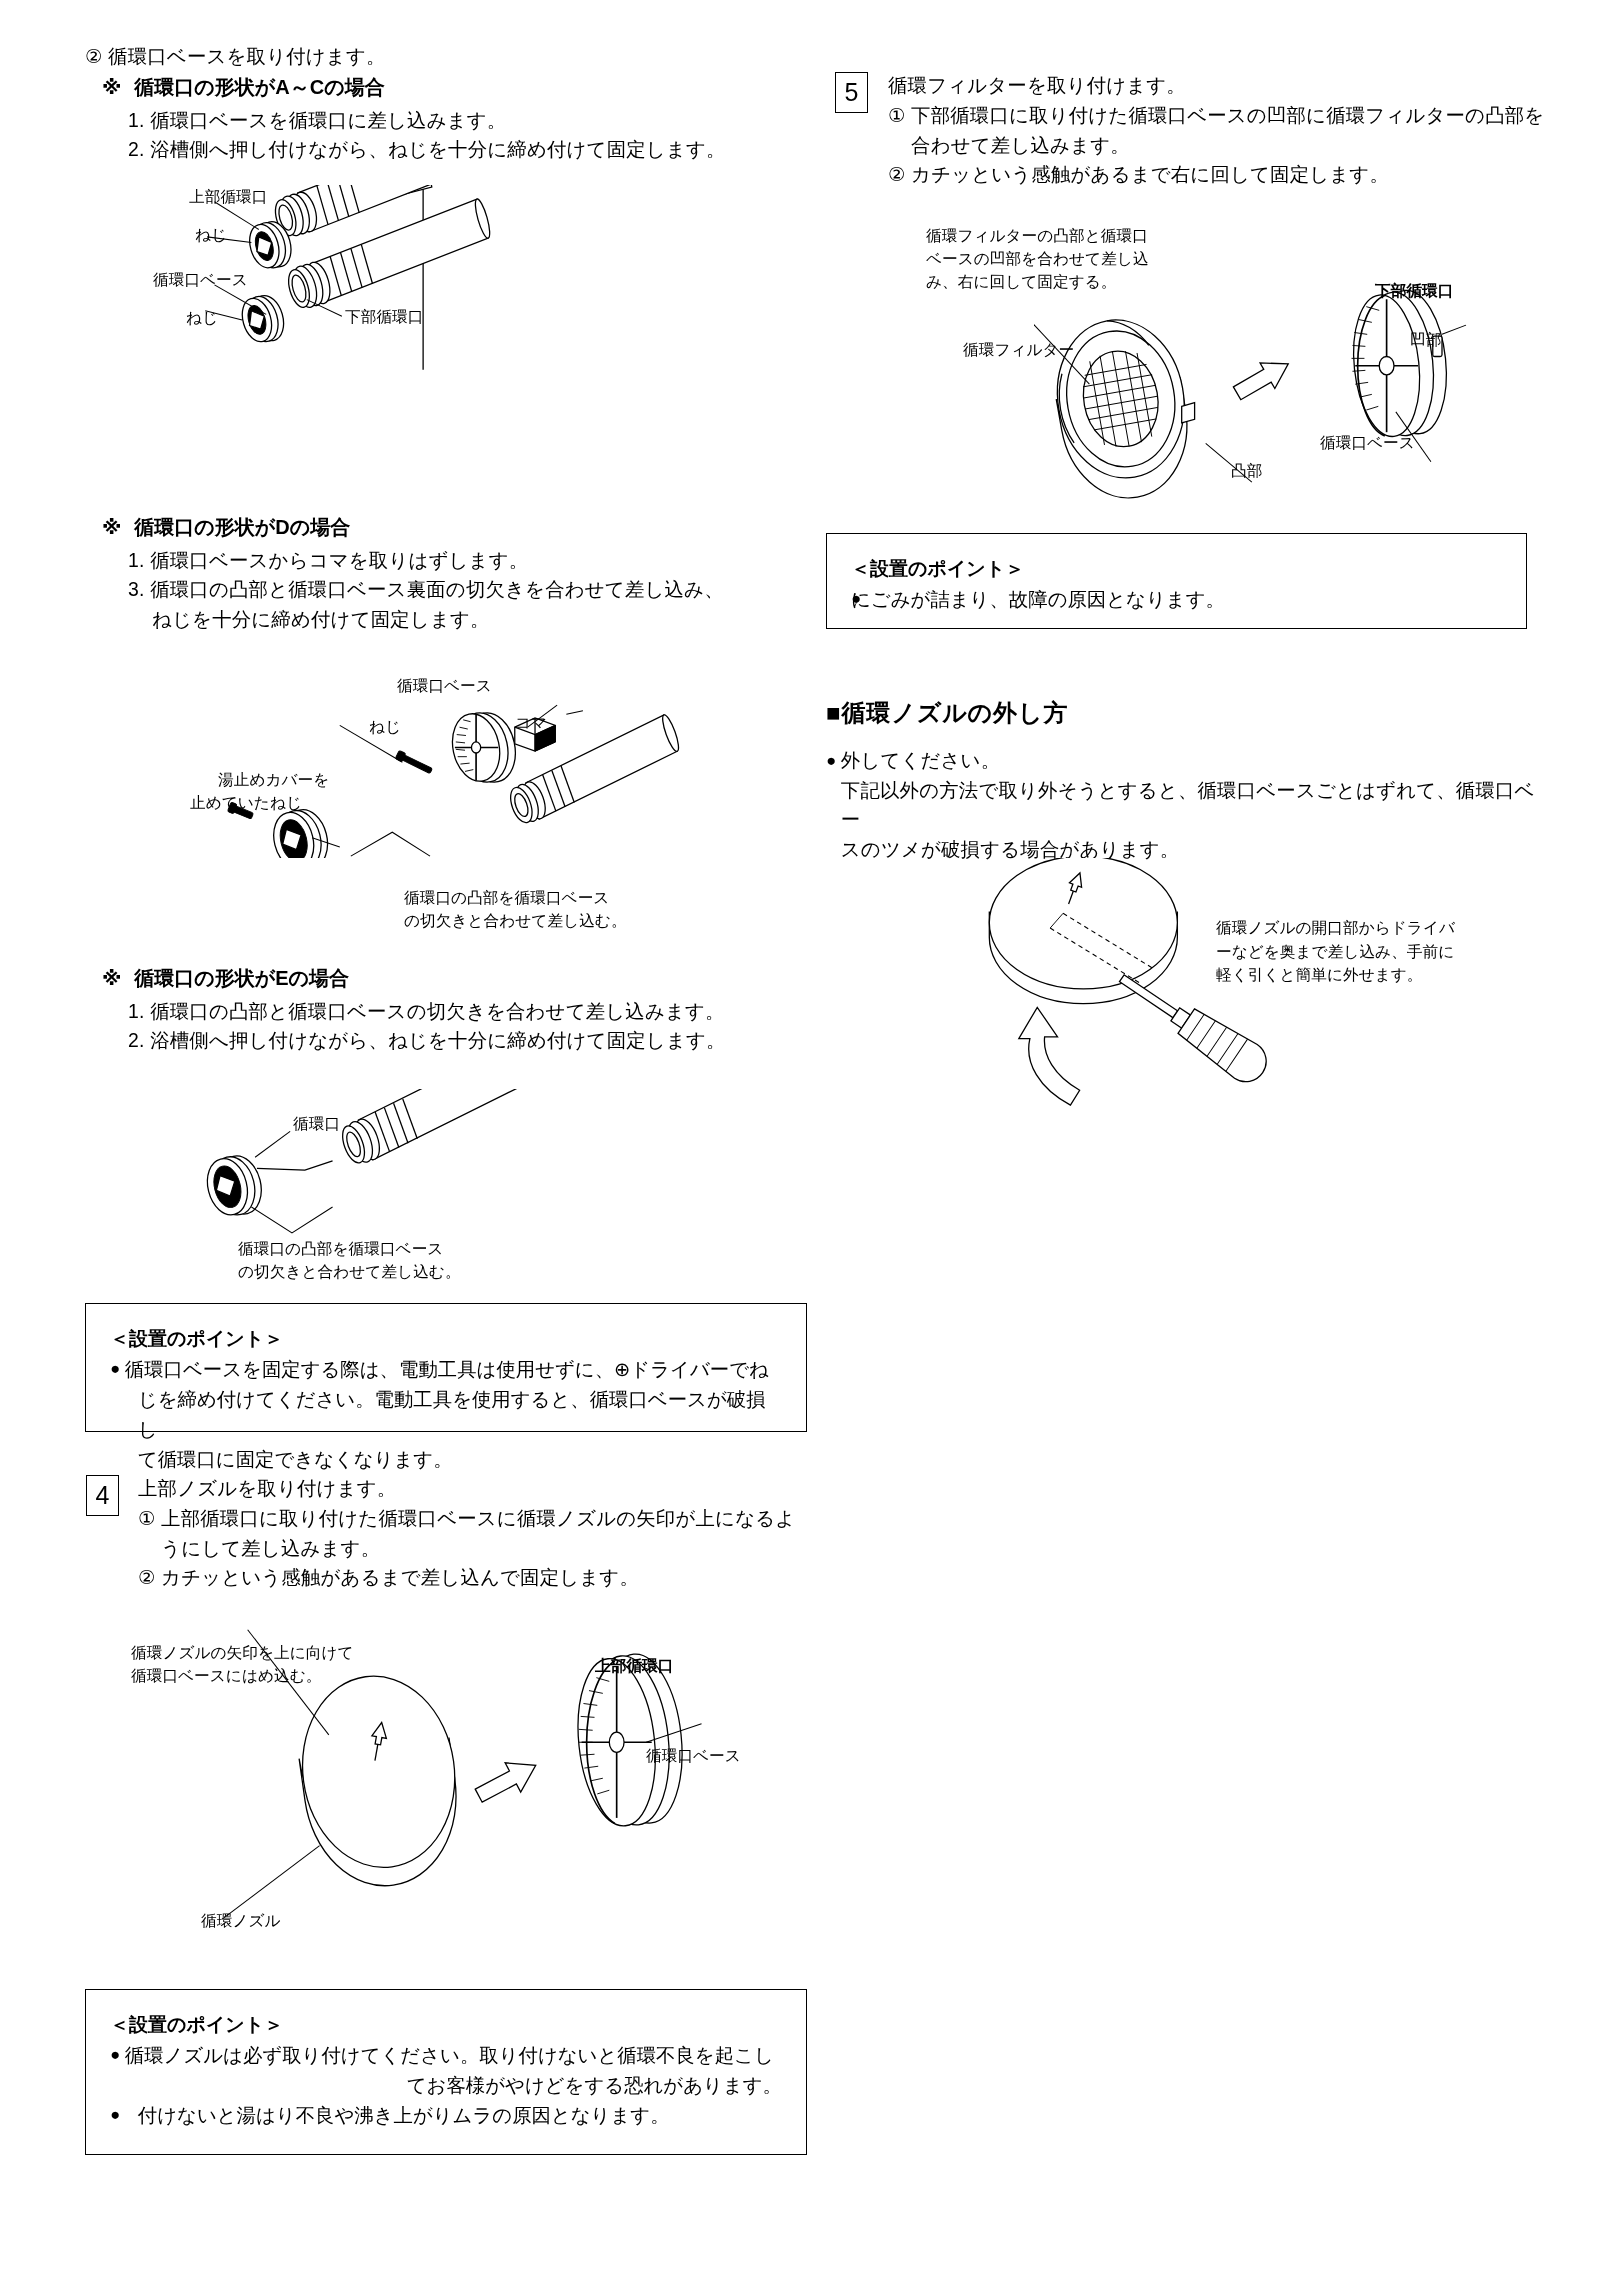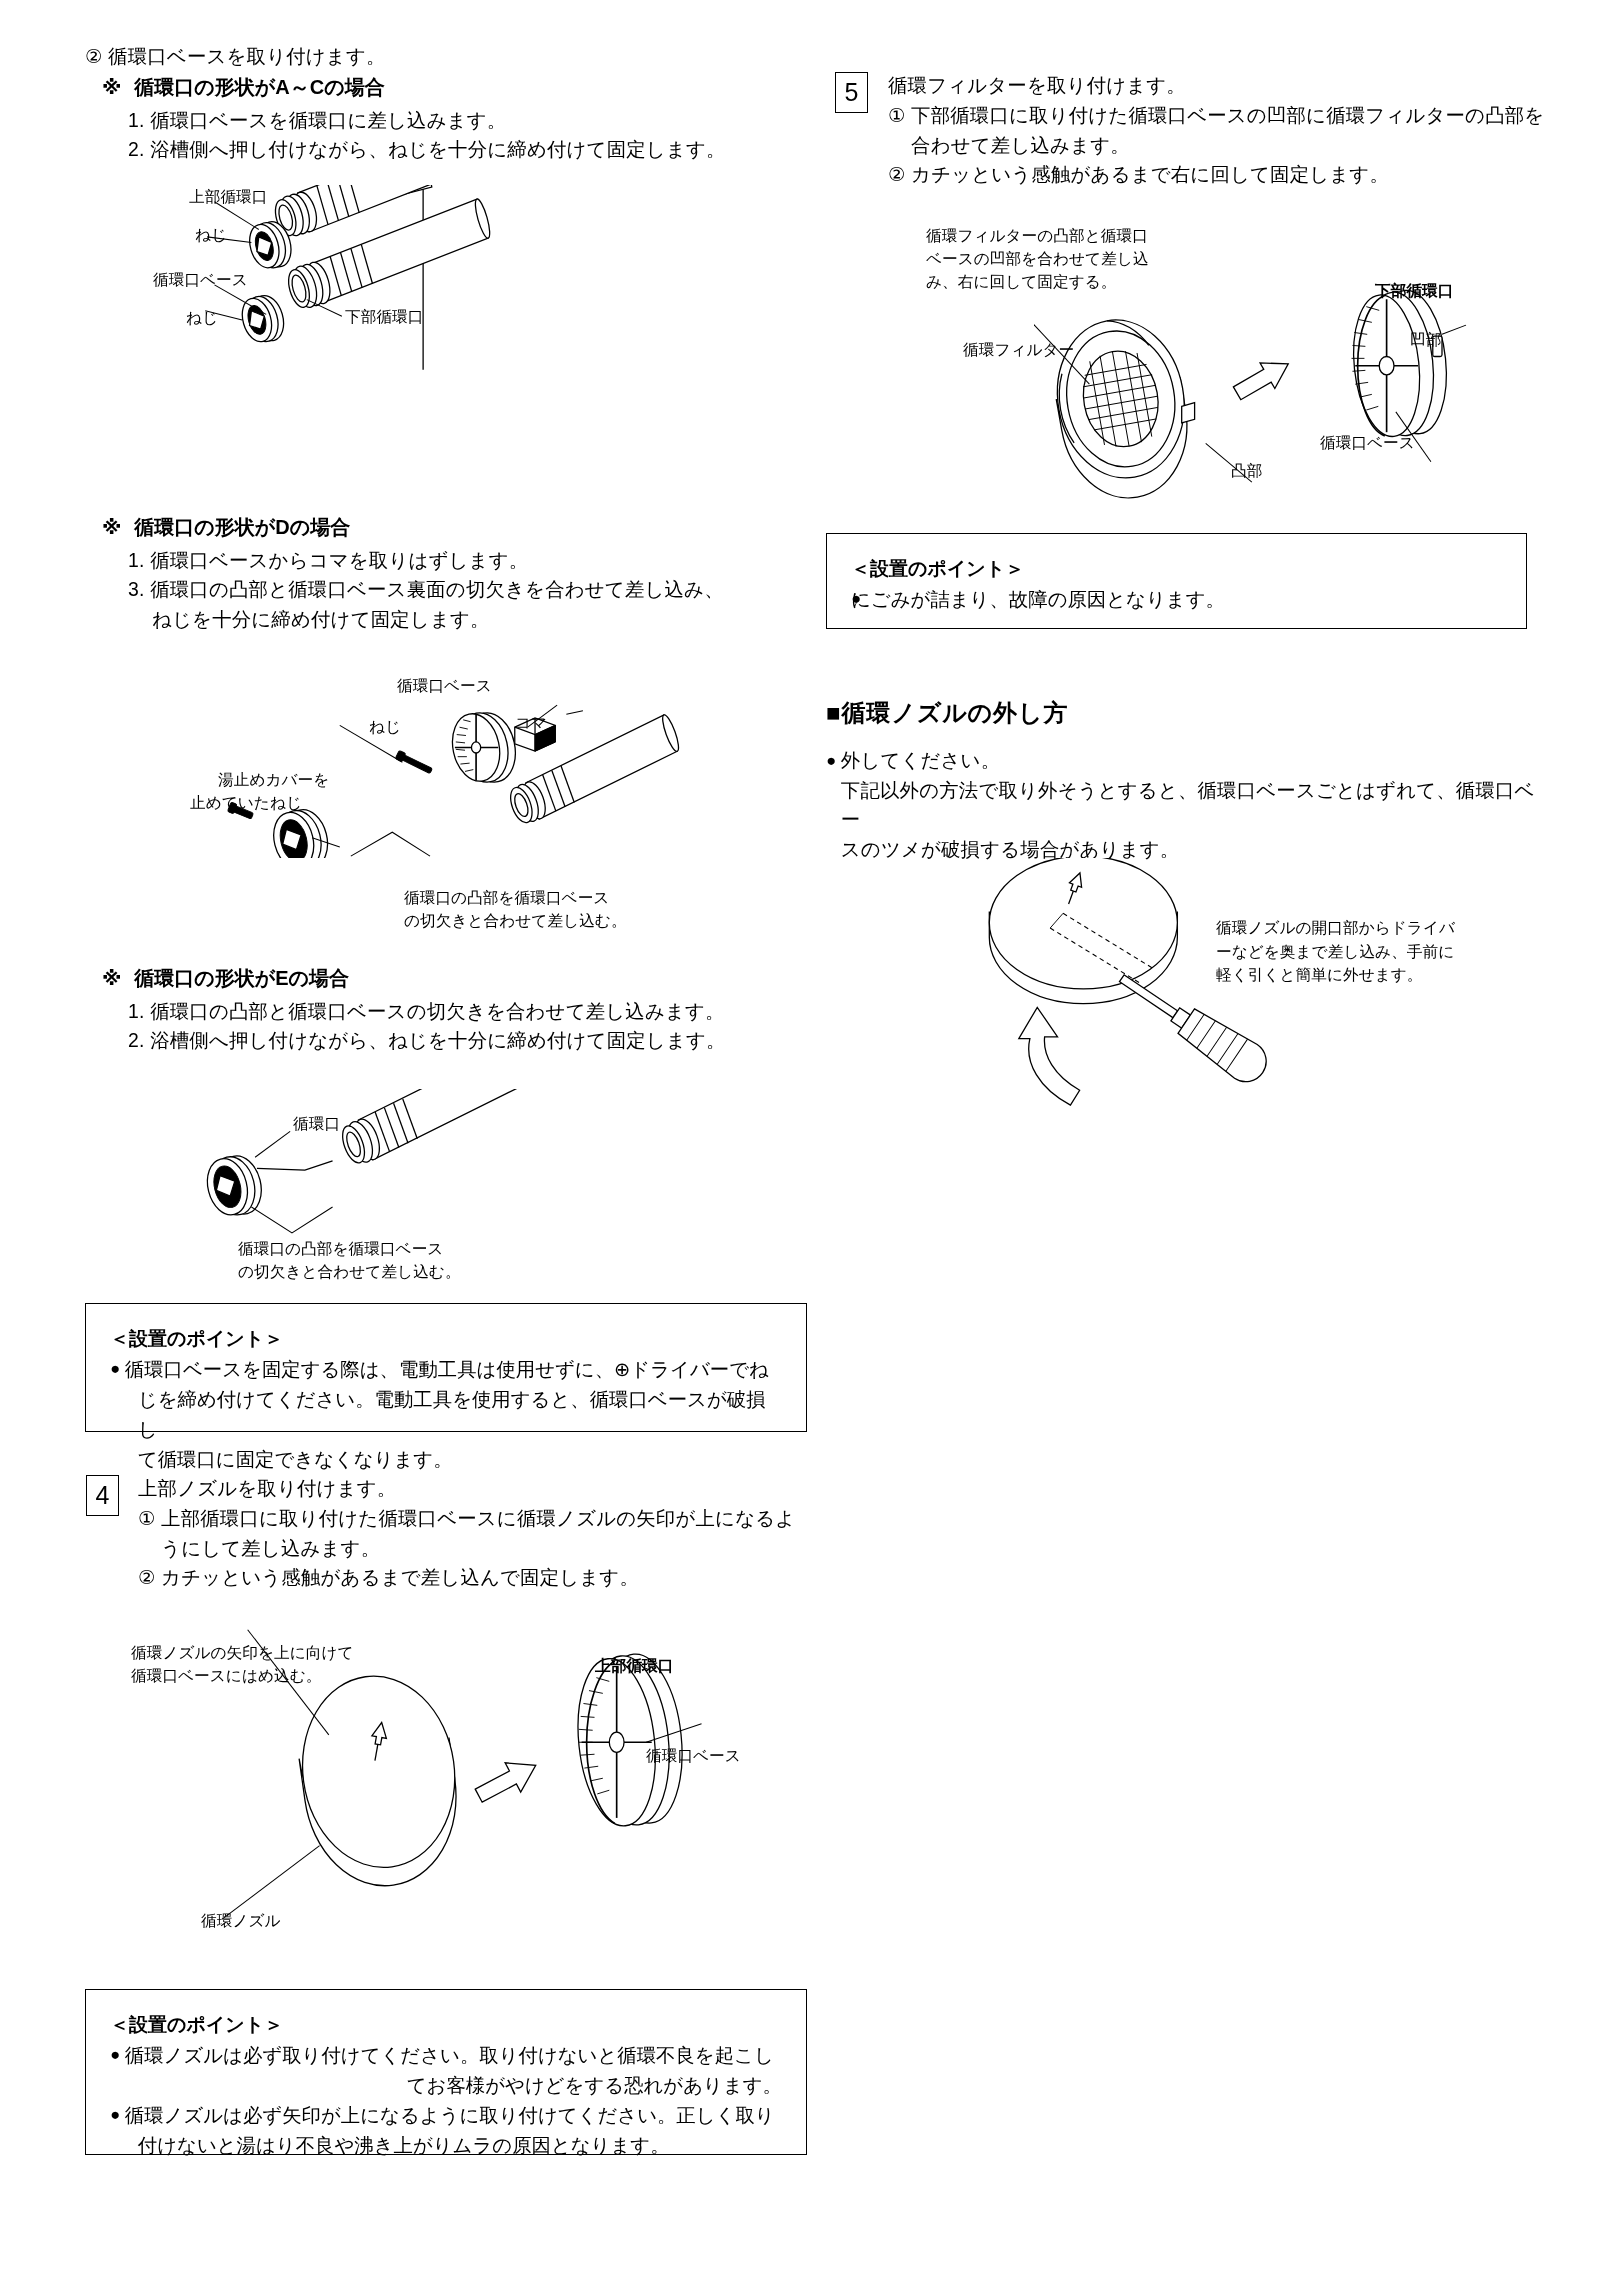--- a/index.html
+++ b/index.html
@@ -370,21 +370,20 @@
     <div class="bullet-line">
       <span class="bdot">●</span>
       <span class="btxt t-point">
         <span style="display:block">循環ノズルは必ず取り付けてください。取り付けないと循環不良を起こし</span>
         <span style="display:block; padding-left:13px;text-align:right;">てお客様がやけどをする恐れがあります。</span>
       </span>
     </div>
     <div class="bullet-line">
       <span class="bdot">●</span>
       <span class="btxt t-point">
-        <span style="display:block">循環ノズルは必ず矢印が上になるように取り付けてください。正しく取り</span>
         <span style="display:block; padding-left:13px;">付けないと湯はり不良や沸き上がりムラの原因となります。</span>
       </span>
     </div>
   </div>
 
   <div class="abs stepbox" style="left:835px; top:72px;">
     <span>5</span>
   </div>
   <div class="abs t-body" style="left:888px; top:71px; width:683px;">
     <div>循環フィルターを取り付けます。</div>

